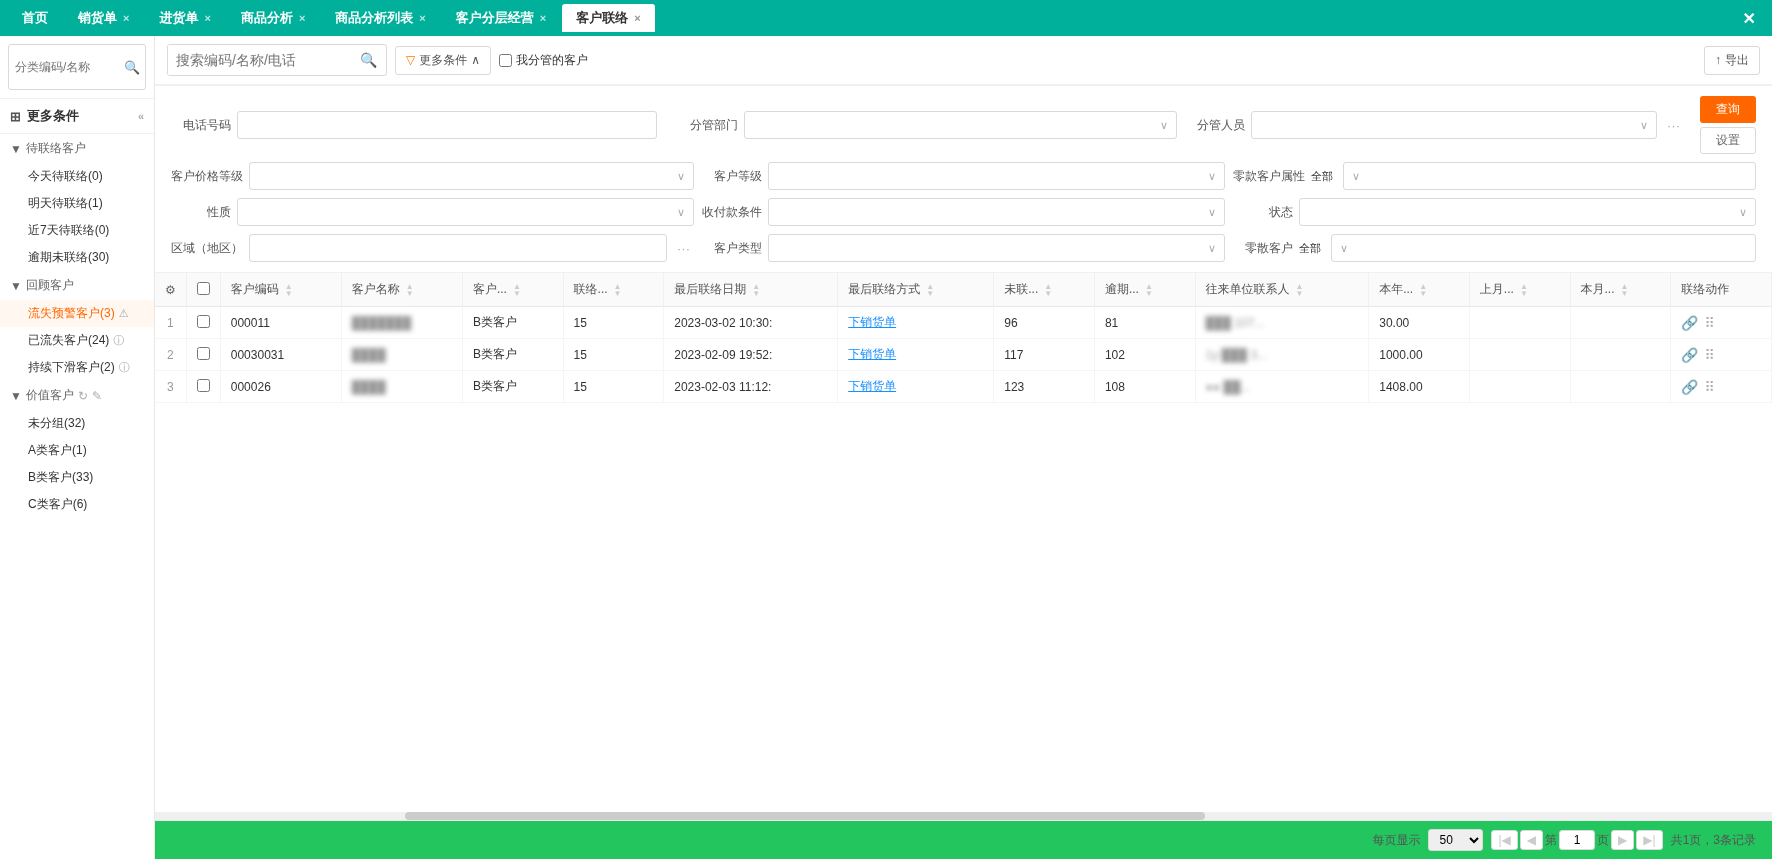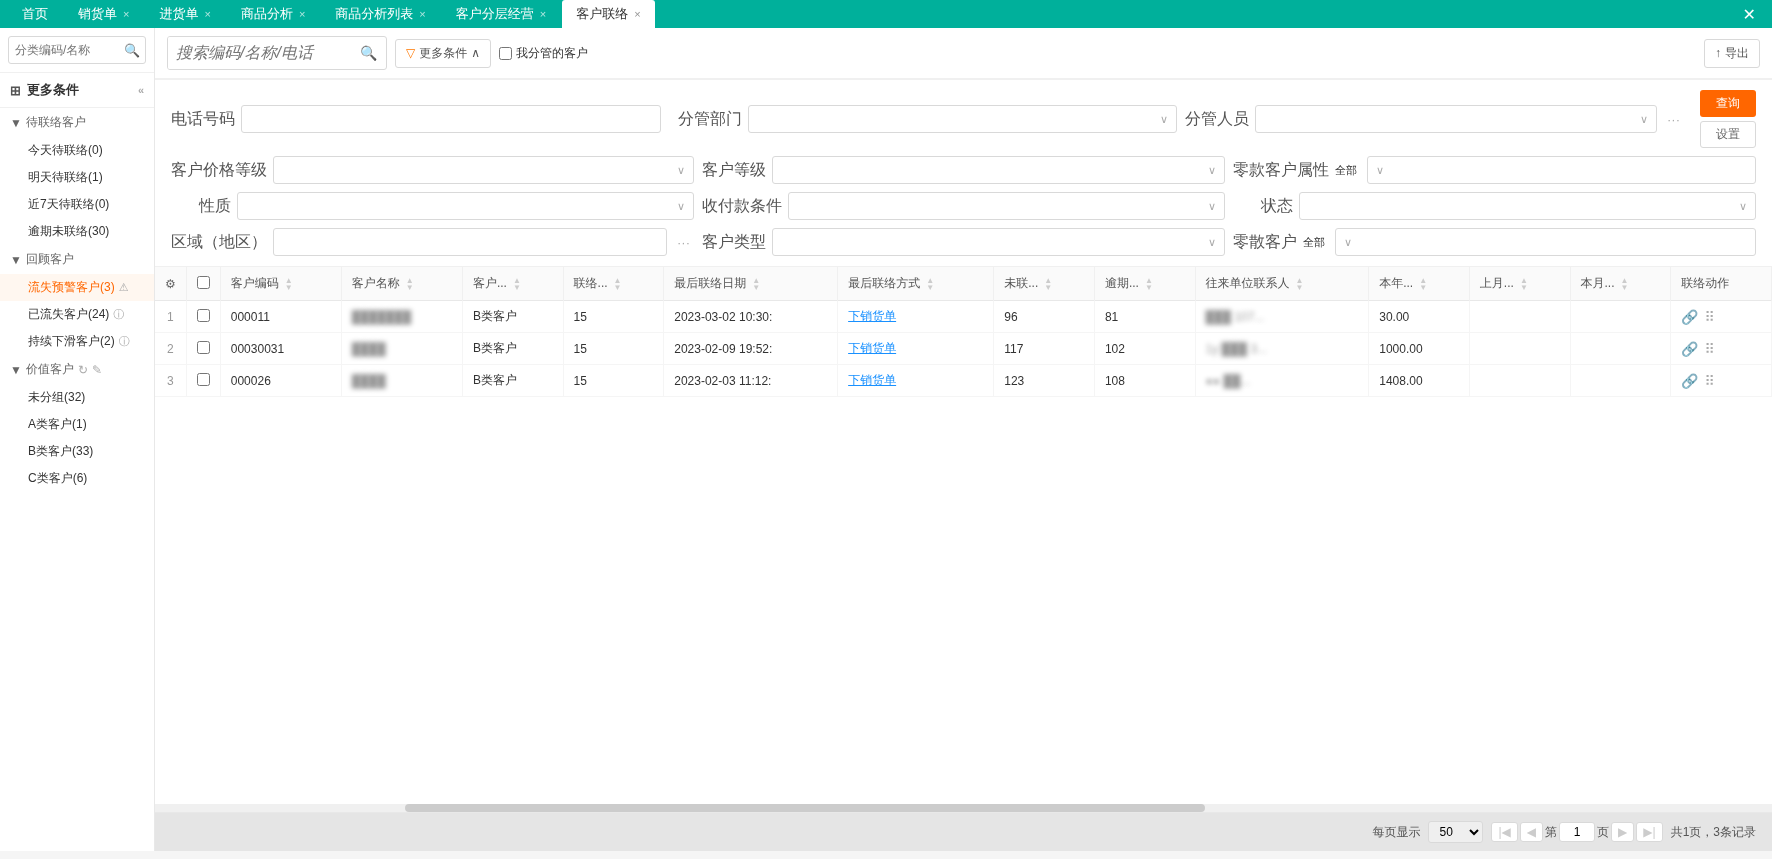--- a/index.html
+++ b/index.html
@@ -3,22 +3,23 @@
   <meta charset="utf-8">
   <style>
     * { margin: 0; padding: 0; box-sizing: border-box; }
     body { font-family: "Microsoft YaHei", Arial, sans-serif; font-size: 12px; background: #f5f5f5; color: #333; width: 1772px; height: 859px; overflow: hidden; }
 
     
     .tab-bar {
       background: #00b09b;
       display: flex;
       align-items: center;
-      height: 28px;
+      height: 36px;
       padding: 0 8px;
+      font-weight: bold;
     }
     .tab-item {
       display: flex;
       align-items: center;
       padding: 0 14px;
       height: 28px;
       color: #fff;
       cursor: pointer;
       font-size: 13px;
       margin-right: 2px;
@@ -57,21 +58,21 @@
     }
     .sidebar-search {
       display: flex;
       align-items: center;
       padding: 8px;
       border-bottom: 1px solid #f0f0f0;
     }
     .sidebar-search input {
       border: 1px solid #d9d9d9;
       border-radius: 3px;
-      padding: 6px 6px;
+      padding: 15px 6px;
       font-size: 12px;
       width: 100%;
       outline: none;
     }
     .sidebar-search .search-icon {
       margin-left: -22px;
       color: #aaa;
       font-size: 13px;
     }
     .sidebar-all-customers {
@@ -143,24 +144,23 @@
       align-items: center;
       border: 1px solid #d9d9d9;
       border-radius: 3px;
       overflow: hidden;
       width: 220px;
     }
     .search-input-group input {
       border: none;
       outline: none;
       padding: 7px 8px;
-      font-size: 16px;
+      font-size: 14px;
       width: 100%;
       color: #aaa;
-      font-style: italic;
     }
     .search-input-group .search-btn {
       background: none;
       border: none;
       padding: 0 8px;
       cursor: pointer;
       color: #ff7700;
       font-size: 14px;
     }
     .filter-btn {
@@ -212,21 +212,21 @@
       gap: 8px;
     }
     .filter-row:last-child { margin-bottom: 0; }
     .filter-field {
       display: flex;
       align-items: center;
       flex: 1;
       gap: 6px;
     }
     .filter-label {
-      font-size: 16px;
+      font-size: 12px;
       color: #555;
       white-space: nowrap;
       min-width: 60px;
       text-align: right;
     }
     .filter-input {
       flex: 1;
       border: 1px solid #d9d9d9;
       border-radius: 3px;
       padding: 4px 8px;
@@ -339,21 +339,21 @@
     
     .pagination-bar {
       display: flex;
       align-items: center;
       justify-content: flex-end;
       padding: 8px 16px;
       border-top: 1px solid #e8e8e8;
       gap: 8px;
       font-size: 12px;
       flex-shrink: 0;
-      background: #e5e5e5;
+      background: #22c55e;
     }
     .pagination-label { color: #555; }
     .page-size-select {
       border: 1px solid #d9d9d9;
       border-radius: 3px;
       padding: 2px 6px;
       font-size: 12px;
       outline: none;
     }
     .pagination-nav { display: flex; align-items: center; gap: 2px; }

